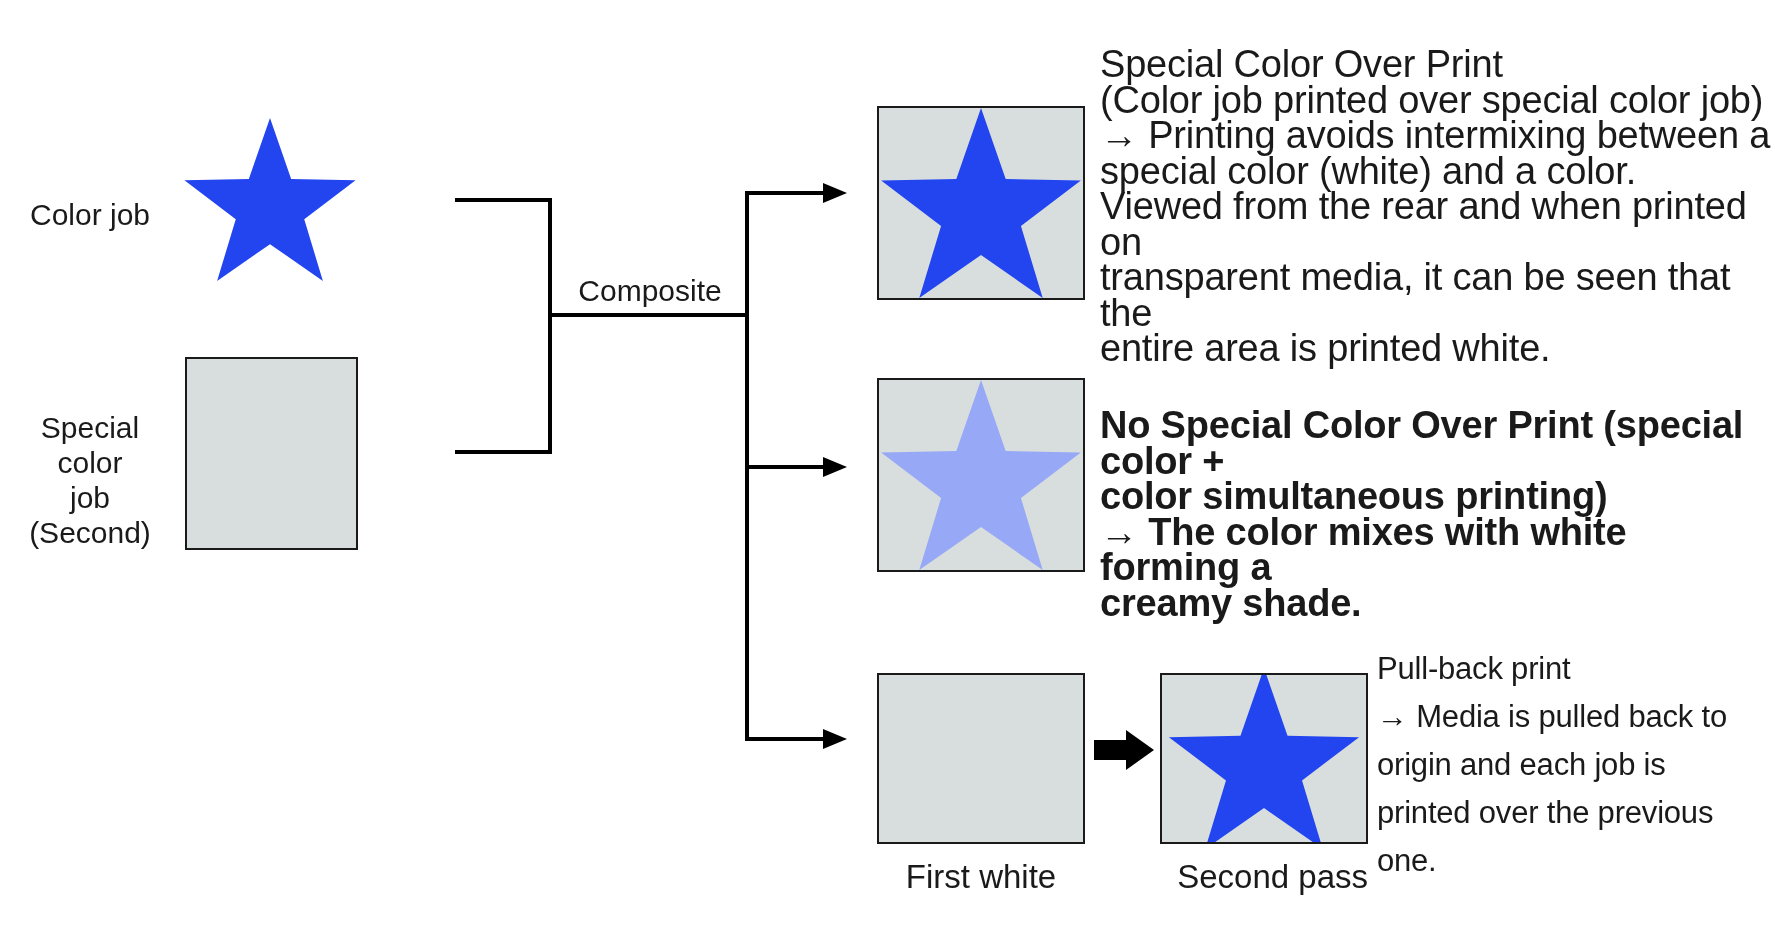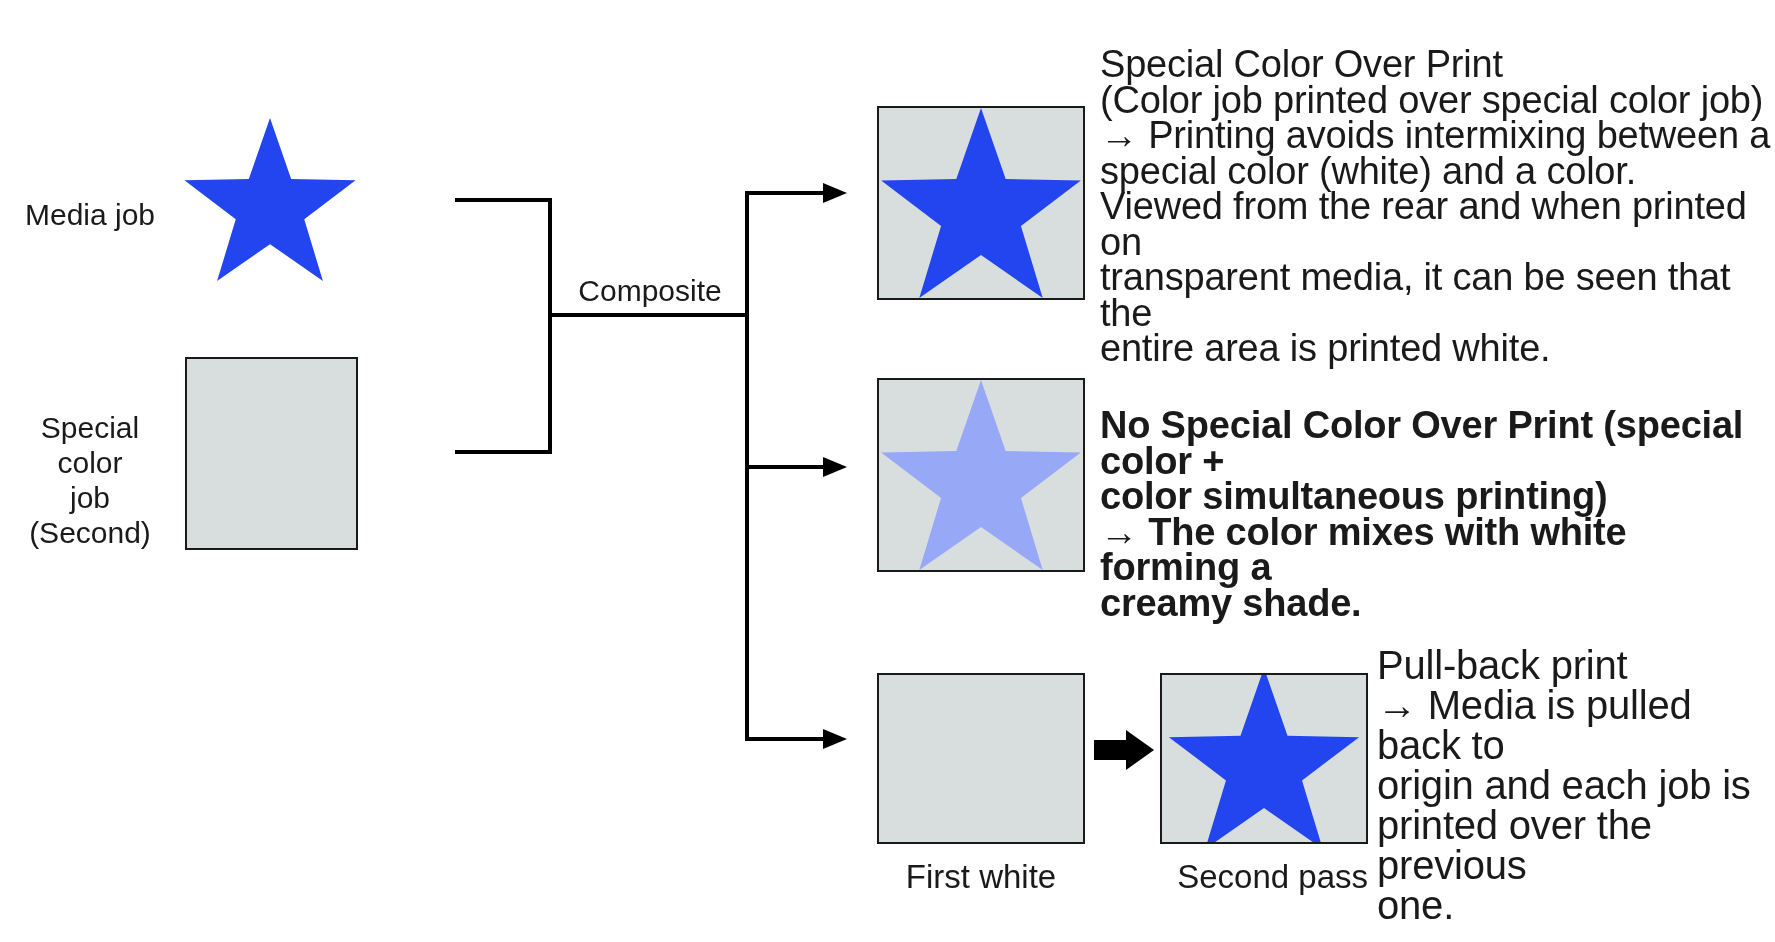--- a/index.html
+++ b/index.html
@@ -3,21 +3,21 @@
 <meta charset="utf-8">
 <style>
   html,body{margin:0;padding:0;background:#fff;}
   .canvas{
     position:relative;width:1775px;height:942px;background:#fff;overflow:hidden;
     font-family:"Liberation Sans","DejaVu Sans",sans-serif;color:#1a1a1a;
   }
   .abs{position:absolute;}
   .label{font-size:30px;line-height:35px;text-align:center;white-space:pre-line;}
   .desc{font-size:38px;line-height:35.5px;white-space:pre-line;letter-spacing:-0.2px;}
-  .desc3{font-size:40px;line-height:40px;white-space:pre-line;letter-spacing:-0.2px;}
+  .desc3{font-size:31px;line-height:48px;white-space:pre-line;letter-spacing:-0.2px;}
   .passlabel{font-size:33px;text-align:center;}
   .composite{font-size:30px;line-height:36px;text-align:center;}
 
   .hline{background:#000;height:4px;}
   .vline{background:#000;width:4px;}
   .arrowhead{width:0;height:0;border-top:10px solid transparent;border-bottom:10px solid transparent;border-left:24px solid #000;}
 
   .mediabox{background:var(--media-gray,#D8DEDD);border:2px solid #1a1a1a;overflow:hidden;}
 
   .star{
@@ -27,21 +27,21 @@
   .star-light{background:var(--mixed-light-blue,#97A9F6);}
 
   .fatshaft{background:#000;}
   .fathead{width:0;height:0;border-top:20px solid transparent;border-bottom:20px solid transparent;border-left:28px solid #000;}
 </style>
 </head>
 <body>
 
 <div class="canvas">
 
-  <div class="abs label" style="left:20px;top:197px;width:140px;">Media job</div>
+  <div class="abs label" style="left:20px;top:197px;width:140px;">Color job</div>
 
   <div class="abs label" style="left:8px;top:410px;width:164px;">Special color
 job
 (Second)</div>
 
   <div class="abs star star-blue" style="left:180px;top:118px;width:180px;height:163px;"></div>
 
   <div class="abs mediabox" style="left:185px;top:357px;width:169px;height:189px;"></div>
 
   <div class="abs hline" style="left:455px;top:198px;width:95px;"></div>

